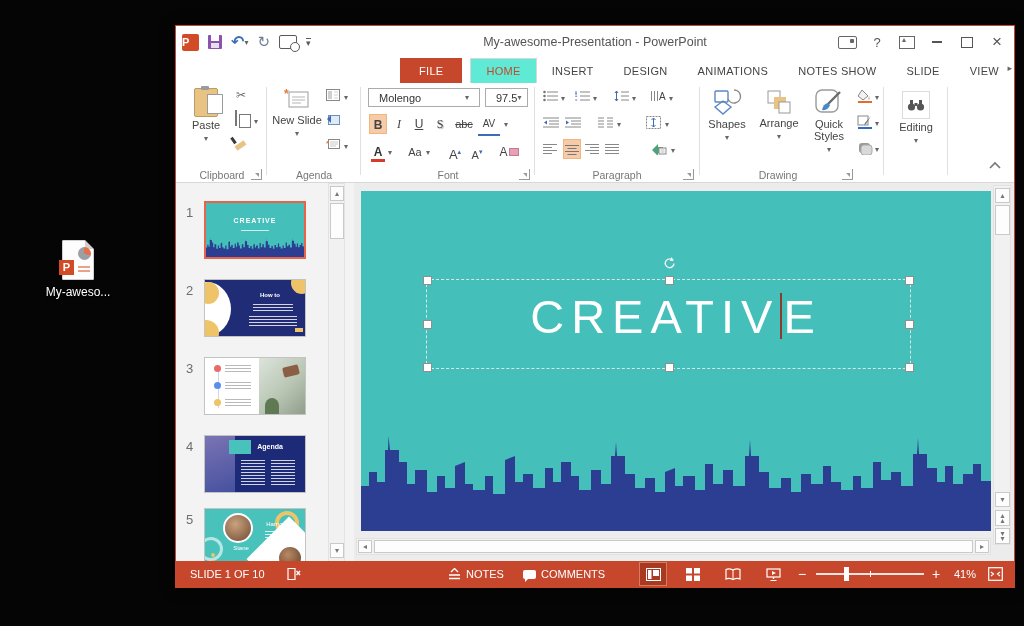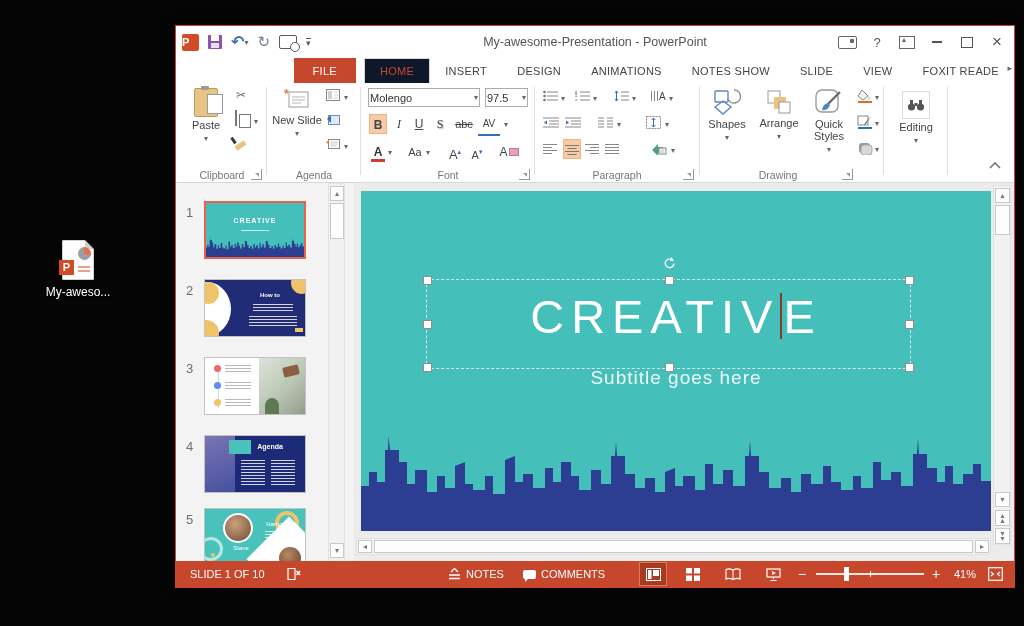--- a/index.html
+++ b/index.html
@@ -45,35 +45,35 @@
   .disp-ic:after{content:"";position:absolute;right:2px;top:2px;width:4px;height:4px;background:#666;border-radius:1px;}
   .ribopt-ic{width:14px;height:11px;border:1.5px solid #666;position:relative;}
   .ribopt-ic:after{content:"▴";position:absolute;left:2px;top:-2px;font-size:8px;color:#666;}
   .minbar{width:10px;height:2px;background:#555;}
   .maxbox{width:10px;height:9px;border:1.5px solid #555;}
 
   
   .tabrow{left:0;top:32px;width:100%;height:25px;display:flex;align-items:stretch;overflow:hidden;justify-content:flex-end;}
   .tab{padding:0 15px;display:flex;align-items:center;font-size:11px;letter-spacing:.3px;color:#444;cursor:pointer;white-space:nowrap;}
   .tab.file{background:#c7472d;color:#fff;padding:0 19px;}
-  .tab.active{color:#c7472d;border:1px solid #d8d8d8;border-bottom:none;background:#0f172a;}
+  .tab.active{color:#c7472d;border:1px solid #d8d8d8;border-bottom:none;background:#5eead4;}
   .tab-overflow{position:absolute;right:2px;top:37px;font-size:9px;color:#666;cursor:pointer;}
 
   
   .ribbon{left:0;top:57px;width:100%;height:100px;background:#fff;border-bottom:1px solid #d8d8d8;box-sizing:border-box;}
   .gdiv{top:4px;width:1px;height:88px;background:#e0e0e0;}
   .glabel{bottom:2px;left:0;right:0;text-align:center;font-size:10.5px;color:#777;}
   .dlg{bottom:3px;width:10px;height:10px;border-left:1px solid #999;border-top:1px solid #999;transform:rotate(180deg);
        cursor:pointer;}
   .dlg:after{content:"";position:absolute;left:2px;top:2px;border-left:4px solid #999;border-top:4px solid transparent;}
   .bigbtn{display:flex;flex-direction:column;align-items:center;gap:2px;font-size:11px;color:#444;cursor:pointer;text-align:center;line-height:12px;}
   .sbtn{position:absolute;cursor:pointer;color:#555;font-size:12px;line-height:14px;}
   .car{font-size:8px;color:#666;}
   .combo{position:absolute;height:19px;border:1px solid #ababab;font-size:11px;color:#333;display:flex;align-items:center;
-         padding:0 1px;justify-content:space-between;cursor:pointer;background:#fff;box-sizing:border-box;}
+         padding:0 10px;justify-content:space-between;cursor:pointer;background:#fff;box-sizing:border-box;}
   .tbtn{position:absolute;width:18px;height:20px;text-align:center;line-height:20px;font-size:12px;color:#444;cursor:pointer;}
   .tbtn.on{background:#f7cba8;border:1px solid #eeb77f;box-sizing:border-box;}
   .clipboard-ic{width:22px;height:27px;background:#e8c384;border:1px solid #b99c5f;border-radius:2px;position:relative;}
   .clipboard-ic:before{content:"";position:absolute;left:6px;top:-3px;width:8px;height:4px;background:#9b9b9b;border-radius:1px;}
   .clipboard-ic:after{content:"";position:absolute;right:-6px;top:5px;width:14px;height:18px;background:#fff;border:1px solid #9b9b9b;}
   .copy-ic{width:10px;height:12px;border:1px solid #777;position:relative;background:#fff;}
   .copy-ic:after{content:"";position:absolute;left:3px;top:3px;width:10px;height:12px;border:1px solid #777;background:#fff;}
   .painter-ic{width:12px;height:12px;position:relative;}
   .painter-ic:before{content:"";position:absolute;left:0;top:6px;width:11px;height:5px;background:#e8c384;transform:rotate(-35deg);}
   .painter-ic:after{content:"";position:absolute;right:0;top:0;width:3px;height:7px;background:#3a3a3a;transform:rotate(-35deg);}
@@ -179,21 +179,20 @@
   <div class="ab tabrow">
     <span class="tab file">FILE</span>
     <span style="width:8px;"></span>
     <span class="tab active">HOME</span>
     <span class="tab">INSERT</span>
     <span class="tab">DESIGN</span>
     <span class="tab">ANIMATIONS</span>
     <span class="tab">NOTES SHOW</span>
     <span class="tab">SLIDE</span>
     <span class="tab">VIEW</span>
-    <span class="tab">FOXIT READE</span>
   </div>
   <span class="tab-overflow">▸</span>
 
   <div class="ab ribbon">
 
     <div class="ab" style="left:4px;top:0;width:84px;height:100px;">
       <div class="ab bigbtn" style="left:4px;top:5px;width:44px;">
         <div class="clipboard-ic"></div>
         <span>Paste</span>
         <span class="car">▾</span>
@@ -525,21 +524,20 @@
     <div class="ab canvas-area">
       <div class="ab slide">
         <svg class="sky" viewBox="0 0 630 105" preserveAspectRatio="none">
           <defs>
             <polygon id="skyline-shape" fill="#2b3e92" points="0,60 8,60 8,46 16,46 16,56 24,56 24,24 27,24 27.5,10 29,24 38,24 38,36 46,36 46,58 54,58 54,44 66,44 66,66 76,66 76,50 84,50 84,62 94,62 94,40 104,36 104,58 112,58 112,64 124,64 124,50 132,50 132,68 144,68 144,34 154,30 154,56 162,56 162,48 172,48 172,62 184,62 184,42 192,42 192,56 200,56 200,36 210,36 210,50 218,50 218,64 230,64 230,44 240,44 240,58 250,58 250,30 254,30 255,16 256,30 264,30 264,48 274,48 274,62 284,62 284,52 294,52 294,66 304,66 304,46 314,42 314,60 322,60 322,50 334,50 334,64 344,64 344,38 352,38 352,58 362,58 362,44 372,44 372,60 384,60 384,30 388,30 389,14 390,30 398,30 398,46 408,46 408,62 420,62 420,52 430,52 430,66 440,66 440,48 450,48 450,58 462,58 462,40 470,40 470,56 480,56 480,64 492,64 492,50 500,50 500,62 512,62 512,36 520,36 520,54 530,54 530,46 540,46 540,60 552,60 552,28 556,28 557,12 558,28 566,28 566,42 576,42 576,56 584,56 584,40 592,40 592,58 602,58 602,48 612,48 612,38 620,38 620,55 630,55 630,105 0,105"></polygon>
           </defs>
           <use href="#skyline-shape"></use>
         </svg>
 
         <div class="slide-title"><span>CREATIV</span><span class="caret-line"></span><span>E</span></div>
-        <div class="slide-sub">Subtitle goes here</div>
 
         <div class="selbox">
           <svg class="rot" viewBox="0 0 16 16">
             <path d="M12.5 5 a5 5 0 1 0 1.2 3.5" fill="none" stroke="#f2f2f2" stroke-width="1.6"></path>
             <path d="M11 1 L13.6 5.4 L8.8 5.6 Z" fill="#f2f2f2"></path>
           </svg>
           <span class="hdl" style="left:-4px;top:-4px;"></span>
           <span class="hdl" style="left:50%;top:-4px;margin-left:-4px;"></span>
           <span class="hdl" style="right:-4px;top:-4px;"></span>
           <span class="hdl" style="left:-4px;top:50%;margin-top:-4px;"></span>

